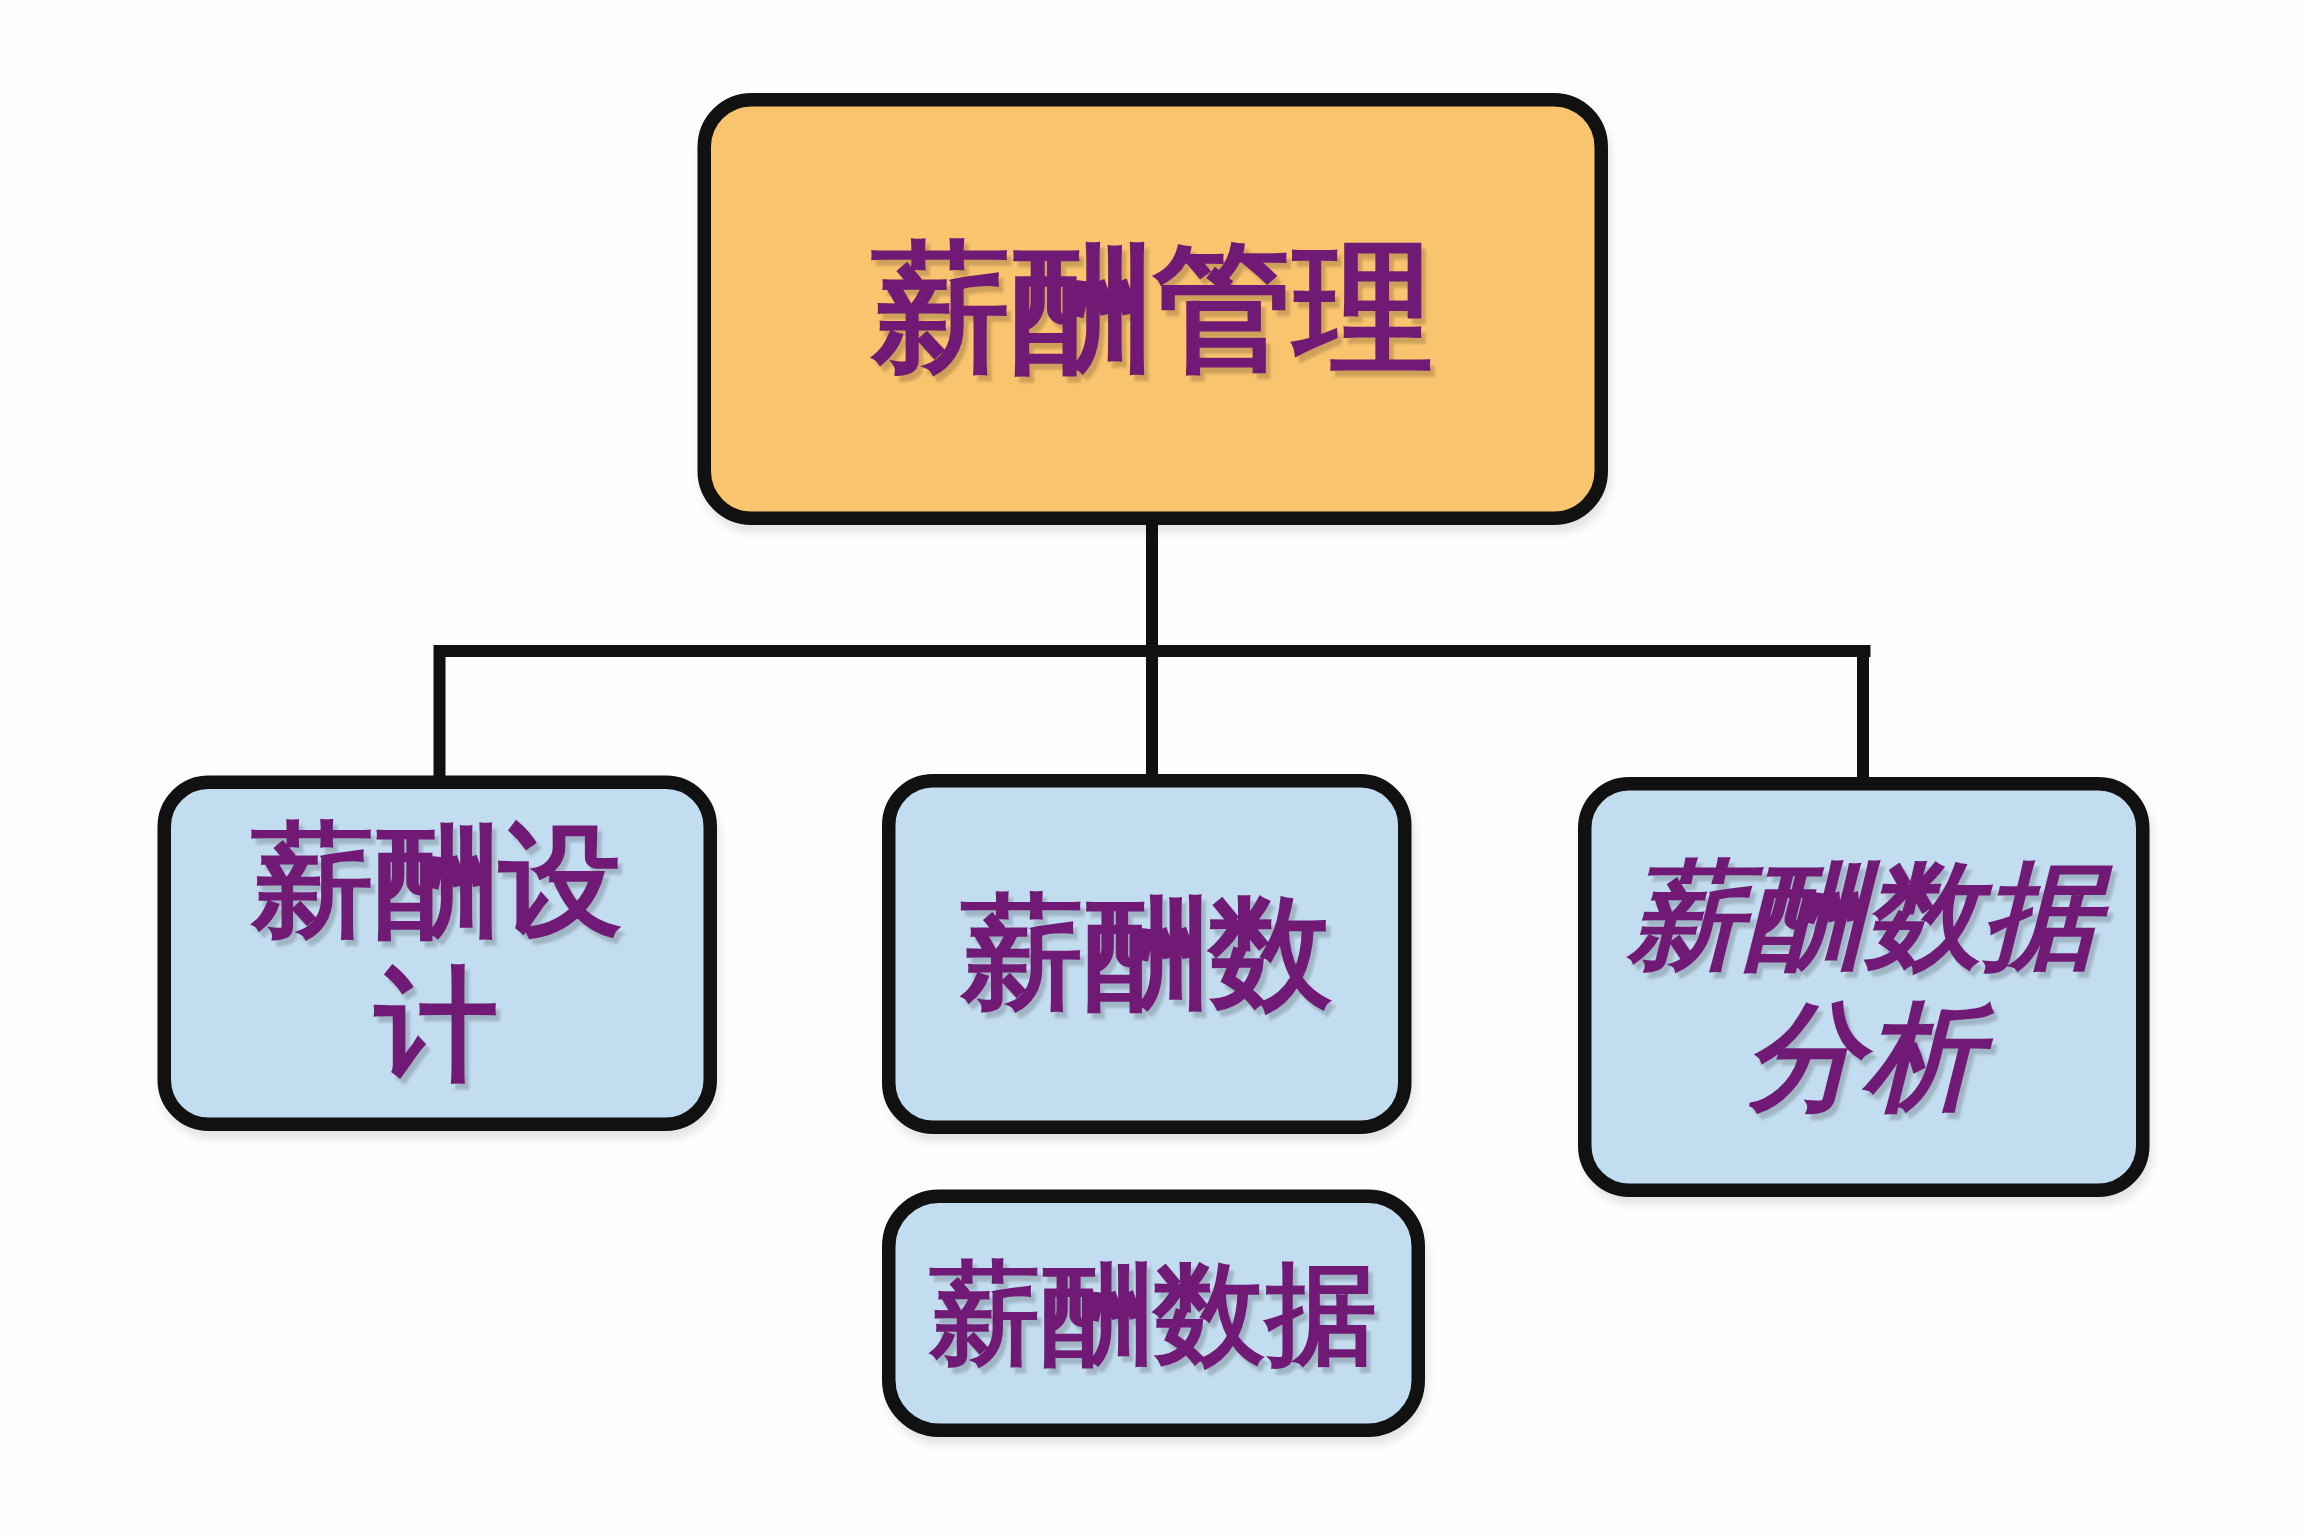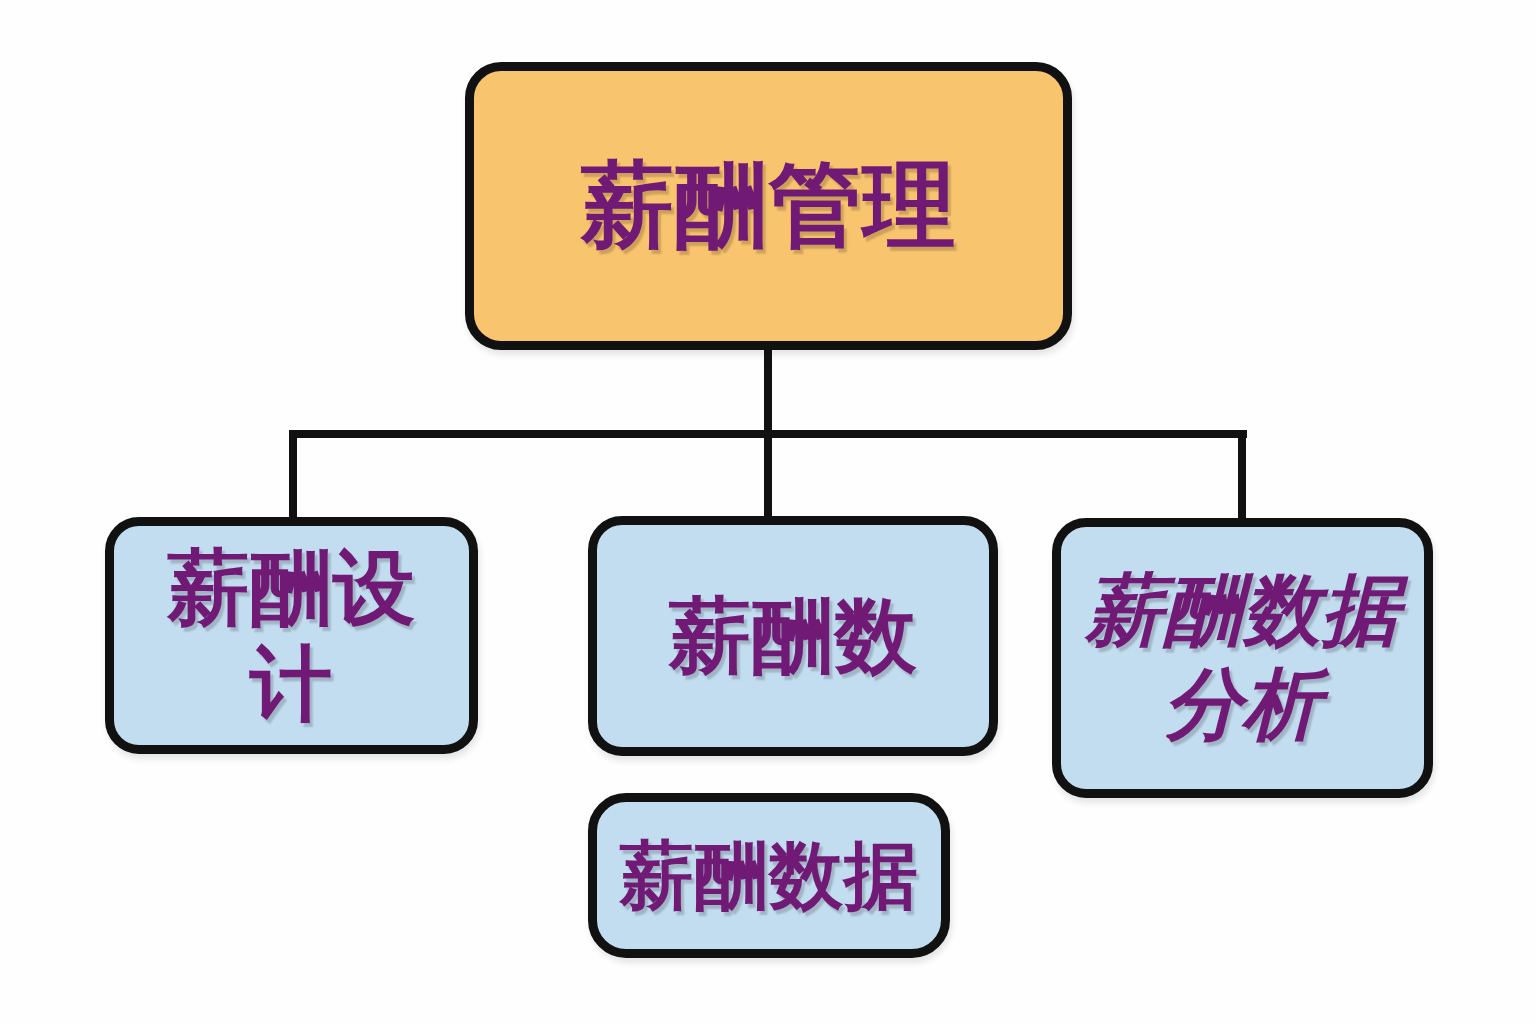--- a/index.html
+++ b/index.html
@@ -46,21 +46,21 @@
   .node-blue { background: #c3ddf0; }
   .node-child-left {
     left: 105px; top: 517px;
     width: 373px; height: 237px;
     border-radius: 34px;
     font-size: 82px;
     line-height: 1.17;
   }
   .node-child-middle {
     left: 588px; top: 516px;
-    width: 410px; height: 240px;
+    width: 353px; height: 240px;
     border-radius: 34px;
     font-size: 82px;
     line-height: 1.17;
   }
   .node-child-right {
     left: 1052px; top: 518px;
     width: 381px; height: 280px;
     border-radius: 34px;
     font-size: 78px;
     line-height: 1.2;

